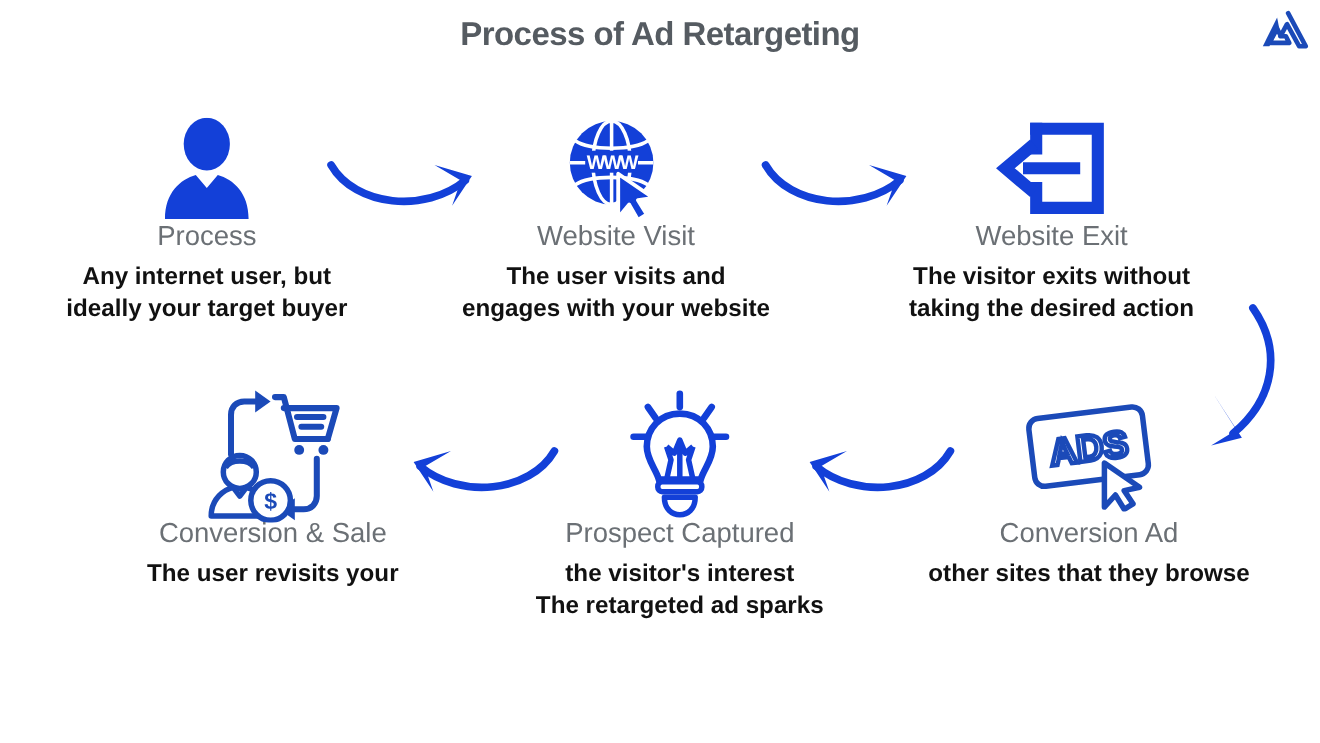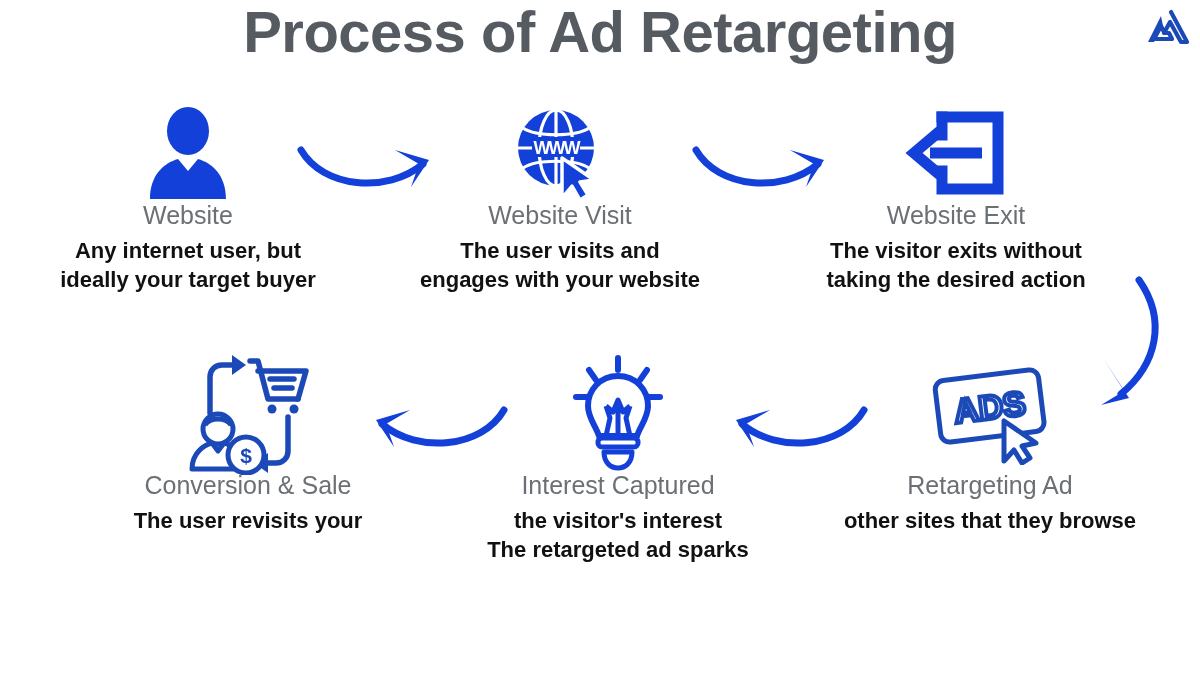--- a/index.html
+++ b/index.html
@@ -9,21 +9,21 @@
     font-family:"Liberation Sans", sans-serif;
     overflow:hidden;
     position:relative;
   }
   .canvas{position:relative;width:1200px;height:675px;}
 
   
   .page-title{
     position:absolute;left:0;top:2px;width:1200px;
     text-align:center;
-    font-size:58px;
+    font-size:30px;
     font-weight:bold;
     color:#555b61;
     letter-spacing:-0.5px;
     line-height:60px;
   }
   .brand-logo{
     position:absolute;right:10px;top:8px;
     width:46px;height:40px;
   }
 
@@ -86,21 +86,21 @@
     </svg>
   </div>
 
   <div class="step" id="step-prospect">
     <div class="step-icon">
       <svg viewBox="0 0 100 92" width="100" height="92" aria-hidden="true">
         <ellipse cx="50" cy="24" rx="21" ry="24" fill="#1340d8"></ellipse>
         <path d="M12 92 C12 68 26 56 40 52 L50 64 L60 52 C74 56 88 68 88 92 Z" fill="#1340d8"></path>
       </svg>
     </div>
-    <div class="step-label">Website</div>
+    <div class="step-label">Process</div>
     <div class="step-desc">
       <div>Any internet user, but</div>
       <div>ideally your target buyer</div>
     </div>
   </div>
 
   <div class="arrow" id="arrow-1">
     <svg viewBox="0 0 150 60" width="150" height="60" aria-hidden="true">
       <path d="M6 12 C28 50 92 56 128 26" fill="none" stroke="#1340d8" stroke-width="7" stroke-linecap="round"></path>
       <path d="M100 12 L134 22 L116 49 L124 26 Z" fill="#1340d8"></path>
@@ -163,21 +163,21 @@
   <div class="step bottom" id="step-retargeted-ad">
     <div class="step-icon">
       <svg viewBox="0 0 132 104" width="132" height="104" aria-hidden="true">
         <g transform="rotate(-7 66 48)">
           <rect x="14" y="14" width="104" height="62" rx="9" ry="9" fill="none" stroke="#1b4ab8" stroke-width="5"></rect>
           <text x="66" y="58" font-family="Liberation Sans, sans-serif" font-size="34" font-weight="bold" fill="none" stroke="#1b4ab8" stroke-width="4" text-anchor="middle">ADS</text>
         </g>
         <path d="M80 60 L80 100 L90 89 L98 102 L106 97 L98 85 L112 82 Z" fill="#ffffff" stroke="#1b4ab8" stroke-width="5" stroke-linejoin="round"></path>
       </svg>
     </div>
-    <div class="step-label">Retargeting Ad</div>
+    <div class="step-label">Conversion Ad</div>
     <div class="step-desc">
       <div>other sites that they browse</div>
     </div>
   </div>
 
   <div class="arrow" id="arrow-4">
     <svg viewBox="0 0 150 60" width="150" height="60" aria-hidden="true">
       <path d="M144 12 C122 50 58 56 22 26" fill="none" stroke="#1340d8" stroke-width="7" stroke-linecap="round"></path>
       <path d="M50 12 L16 22 L34 49 L26 26 Z" fill="#1340d8"></path>
     </svg>
@@ -192,21 +192,21 @@
           <line x1="79" y1="16" x2="72" y2="26"></line>
           <line x1="8" y1="43" x2="20" y2="43"></line>
           <line x1="92" y1="43" x2="80" y2="43"></line>
         </g>
         <path d="M50 22 C32 22 20 36 20 52 C20 64 28 72 31 82 L69 82 C72 72 80 64 80 52 C80 36 68 22 50 22 Z" fill="none" stroke="#1340d8" stroke-width="6"></path>
         <path d="M38 52 L42 64 L38 82 M62 52 L58 64 L62 82 M50 46 L50 82 M38 52 L45 58 L50 46 L55 58 L62 52" fill="none" stroke="#1340d8" stroke-width="5" stroke-linejoin="round"></path>
         <rect x="30" y="84" width="40" height="9" rx="4" fill="none" stroke="#1340d8" stroke-width="5"></rect>
         <path d="M36 98 L64 98 C64 109 57 114 50 114 C43 114 36 109 36 98 Z" fill="none" stroke="#1340d8" stroke-width="5" stroke-linejoin="round"></path>
       </svg>
     </div>
-    <div class="step-label">Interest Captured</div>
+    <div class="step-label">Prospect Captured</div>
     <div class="step-desc">
       <div>the visitor's interest</div>
       <div>The retargeted ad sparks</div>
     </div>
   </div>
 
   <div class="arrow" id="arrow-5">
     <svg viewBox="0 0 150 60" width="150" height="60" aria-hidden="true">
       <path d="M144 12 C122 50 58 56 22 26" fill="none" stroke="#1340d8" stroke-width="7" stroke-linecap="round"></path>
       <path d="M50 12 L16 22 L34 49 L26 26 Z" fill="#1340d8"></path>

